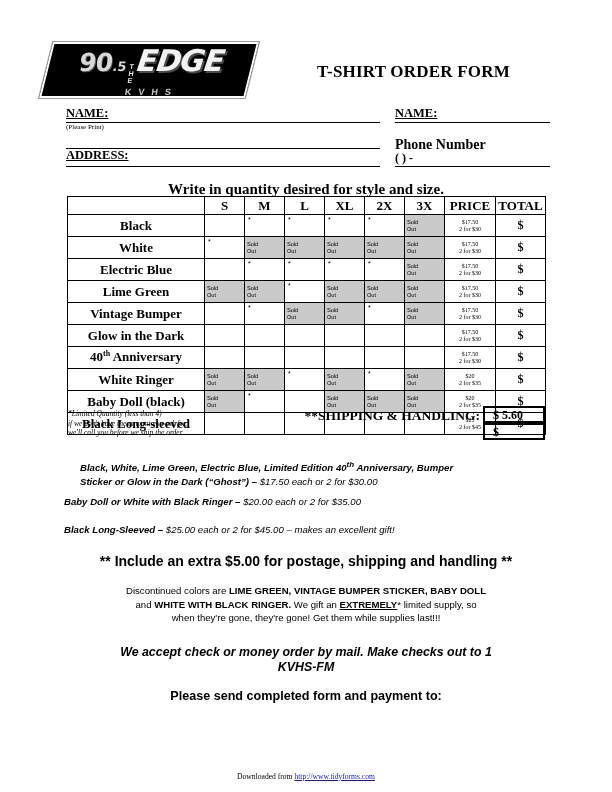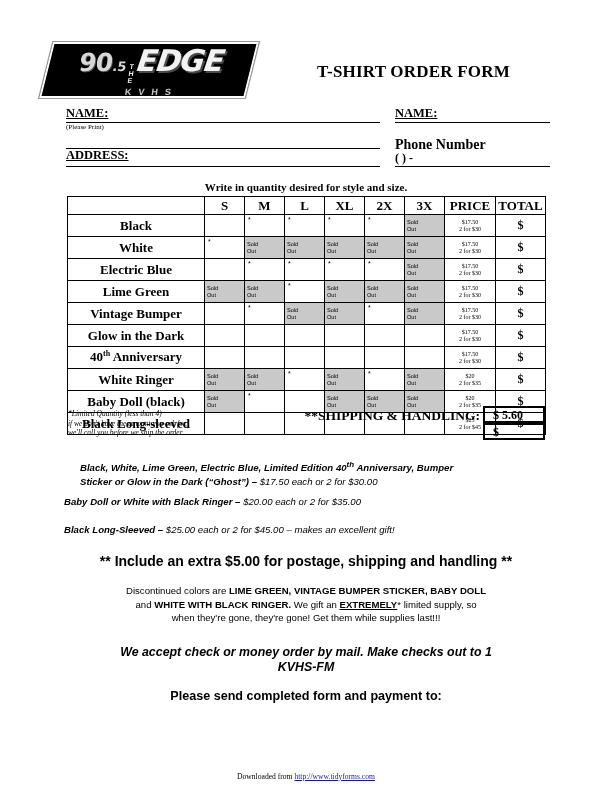--- a/index.html
+++ b/index.html
@@ -148,21 +148,21 @@
     letter-spacing: 0px;
   }
 
   
   .table-caption {
     position: absolute;
     left: 66px; top: 181px; width: 480px;
     text-align: center;
     font-family: "Liberation Serif", serif;
     font-weight: bold;
-    font-size: 11px;
+    font-size: 15px;
   }
   table.order {
     position: absolute;
     left: 67px; top: 196px;
     width: 478px;
     border-collapse: collapse;
     table-layout: fixed;
   }
   table.order td, table.order th {
     border: 1.3px solid #000;

